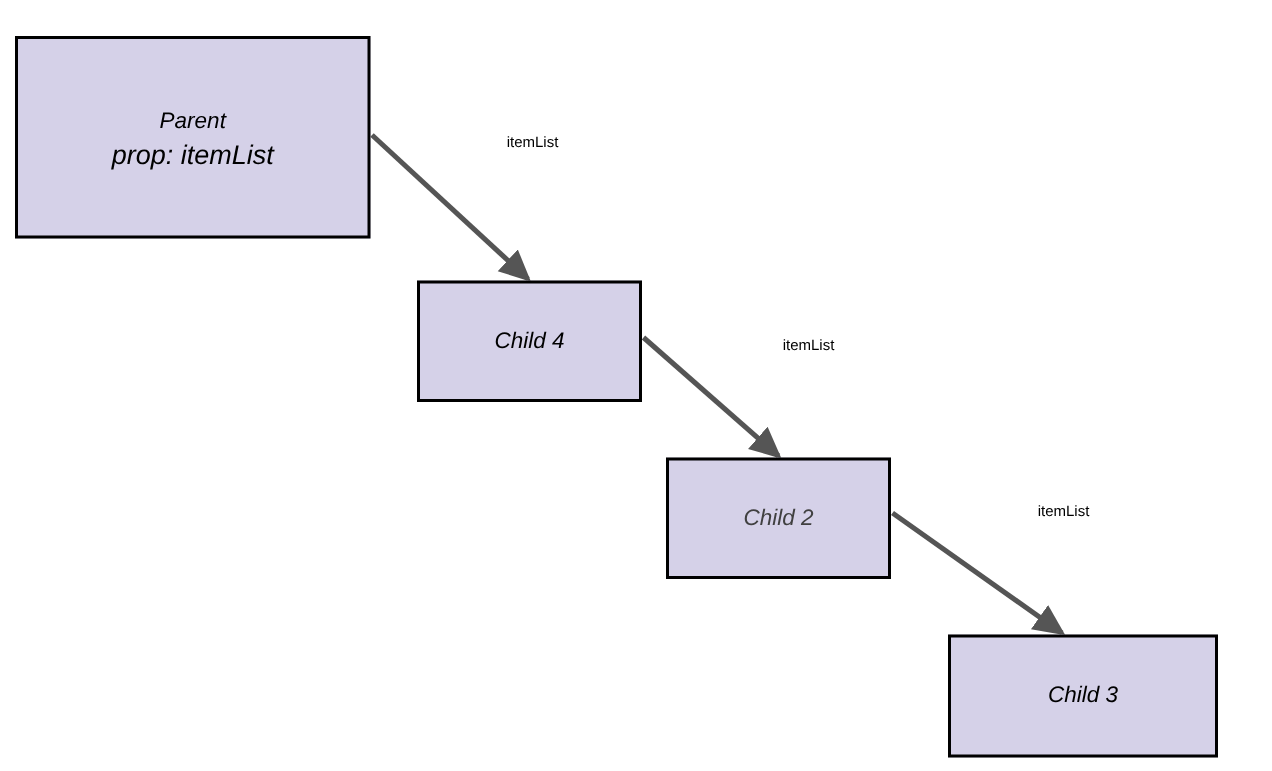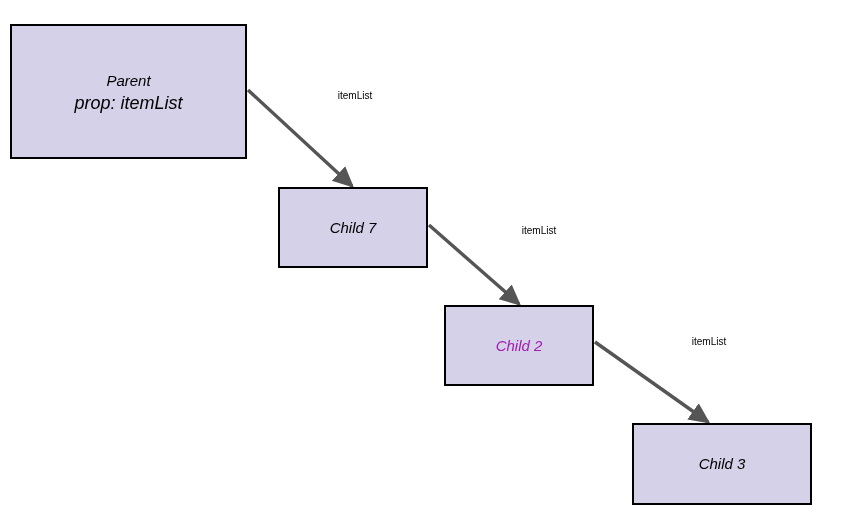--- a/index.html
+++ b/index.html
@@ -81,24 +81,24 @@
     <line id="line-1" stroke="#555555" stroke-width="3.4" marker-end="url(#arrowhead)" x1="429" y1="225" x2="519" y2="304"></line>
     <line id="line-2" stroke="#555555" stroke-width="3.4" marker-end="url(#arrowhead)" x1="595" y1="342" x2="708" y2="422"></line>
   </svg>
 
   <div class="node" id="node-parent" style="left: 10px; top: 24px; width: 237px; height: 135px; background: rgb(213, 209, 232); border-color: rgb(0, 0, 0); color: rgb(0, 0, 0);">
     <div class="node-title">Parent</div>
     <div class="node-sub">prop: itemList</div>
   </div>
 
   <div class="node node-single" id="node-child1" style="left: 278px; top: 187px; width: 150px; height: 81px; background: rgb(213, 209, 232); border-color: rgb(0, 0, 0); color: rgb(0, 0, 0);">
-    <div class="node-title">Child 7</div>
+    <div class="node-title">Child 4</div>
   </div>
 
-  <div class="node node-single" id="node-child2" style="left: 444px; top: 305px; width: 150px; height: 81px; background: rgb(213, 209, 232); border-color: rgb(0, 0, 0); color: #a21caf;">
+  <div class="node node-single" id="node-child2" style="left: 444px; top: 305px; width: 150px; height: 81px; background: rgb(213, 209, 232); border-color: rgb(0, 0, 0); color: #404040;">
     <div class="node-title">Child 2</div>
   </div>
 
   <div class="node node-single" id="node-child3" style="left: 632px; top: 423px; width: 180px; height: 82px; background: rgb(213, 209, 232); border-color: rgb(0, 0, 0); color: rgb(0, 0, 0);">
     <div class="node-title">Child 3</div>
   </div>
 
   <div class="edge-label" id="label-0" style="left: 355px; top: 96px; color: rgb(0, 0, 0);">itemList</div>
   <div class="edge-label" id="label-1" style="left: 539px; top: 231px; color: rgb(0, 0, 0);">itemList</div>
   <div class="edge-label" id="label-2" style="left: 709px; top: 342px; color: rgb(0, 0, 0);">itemList</div>

